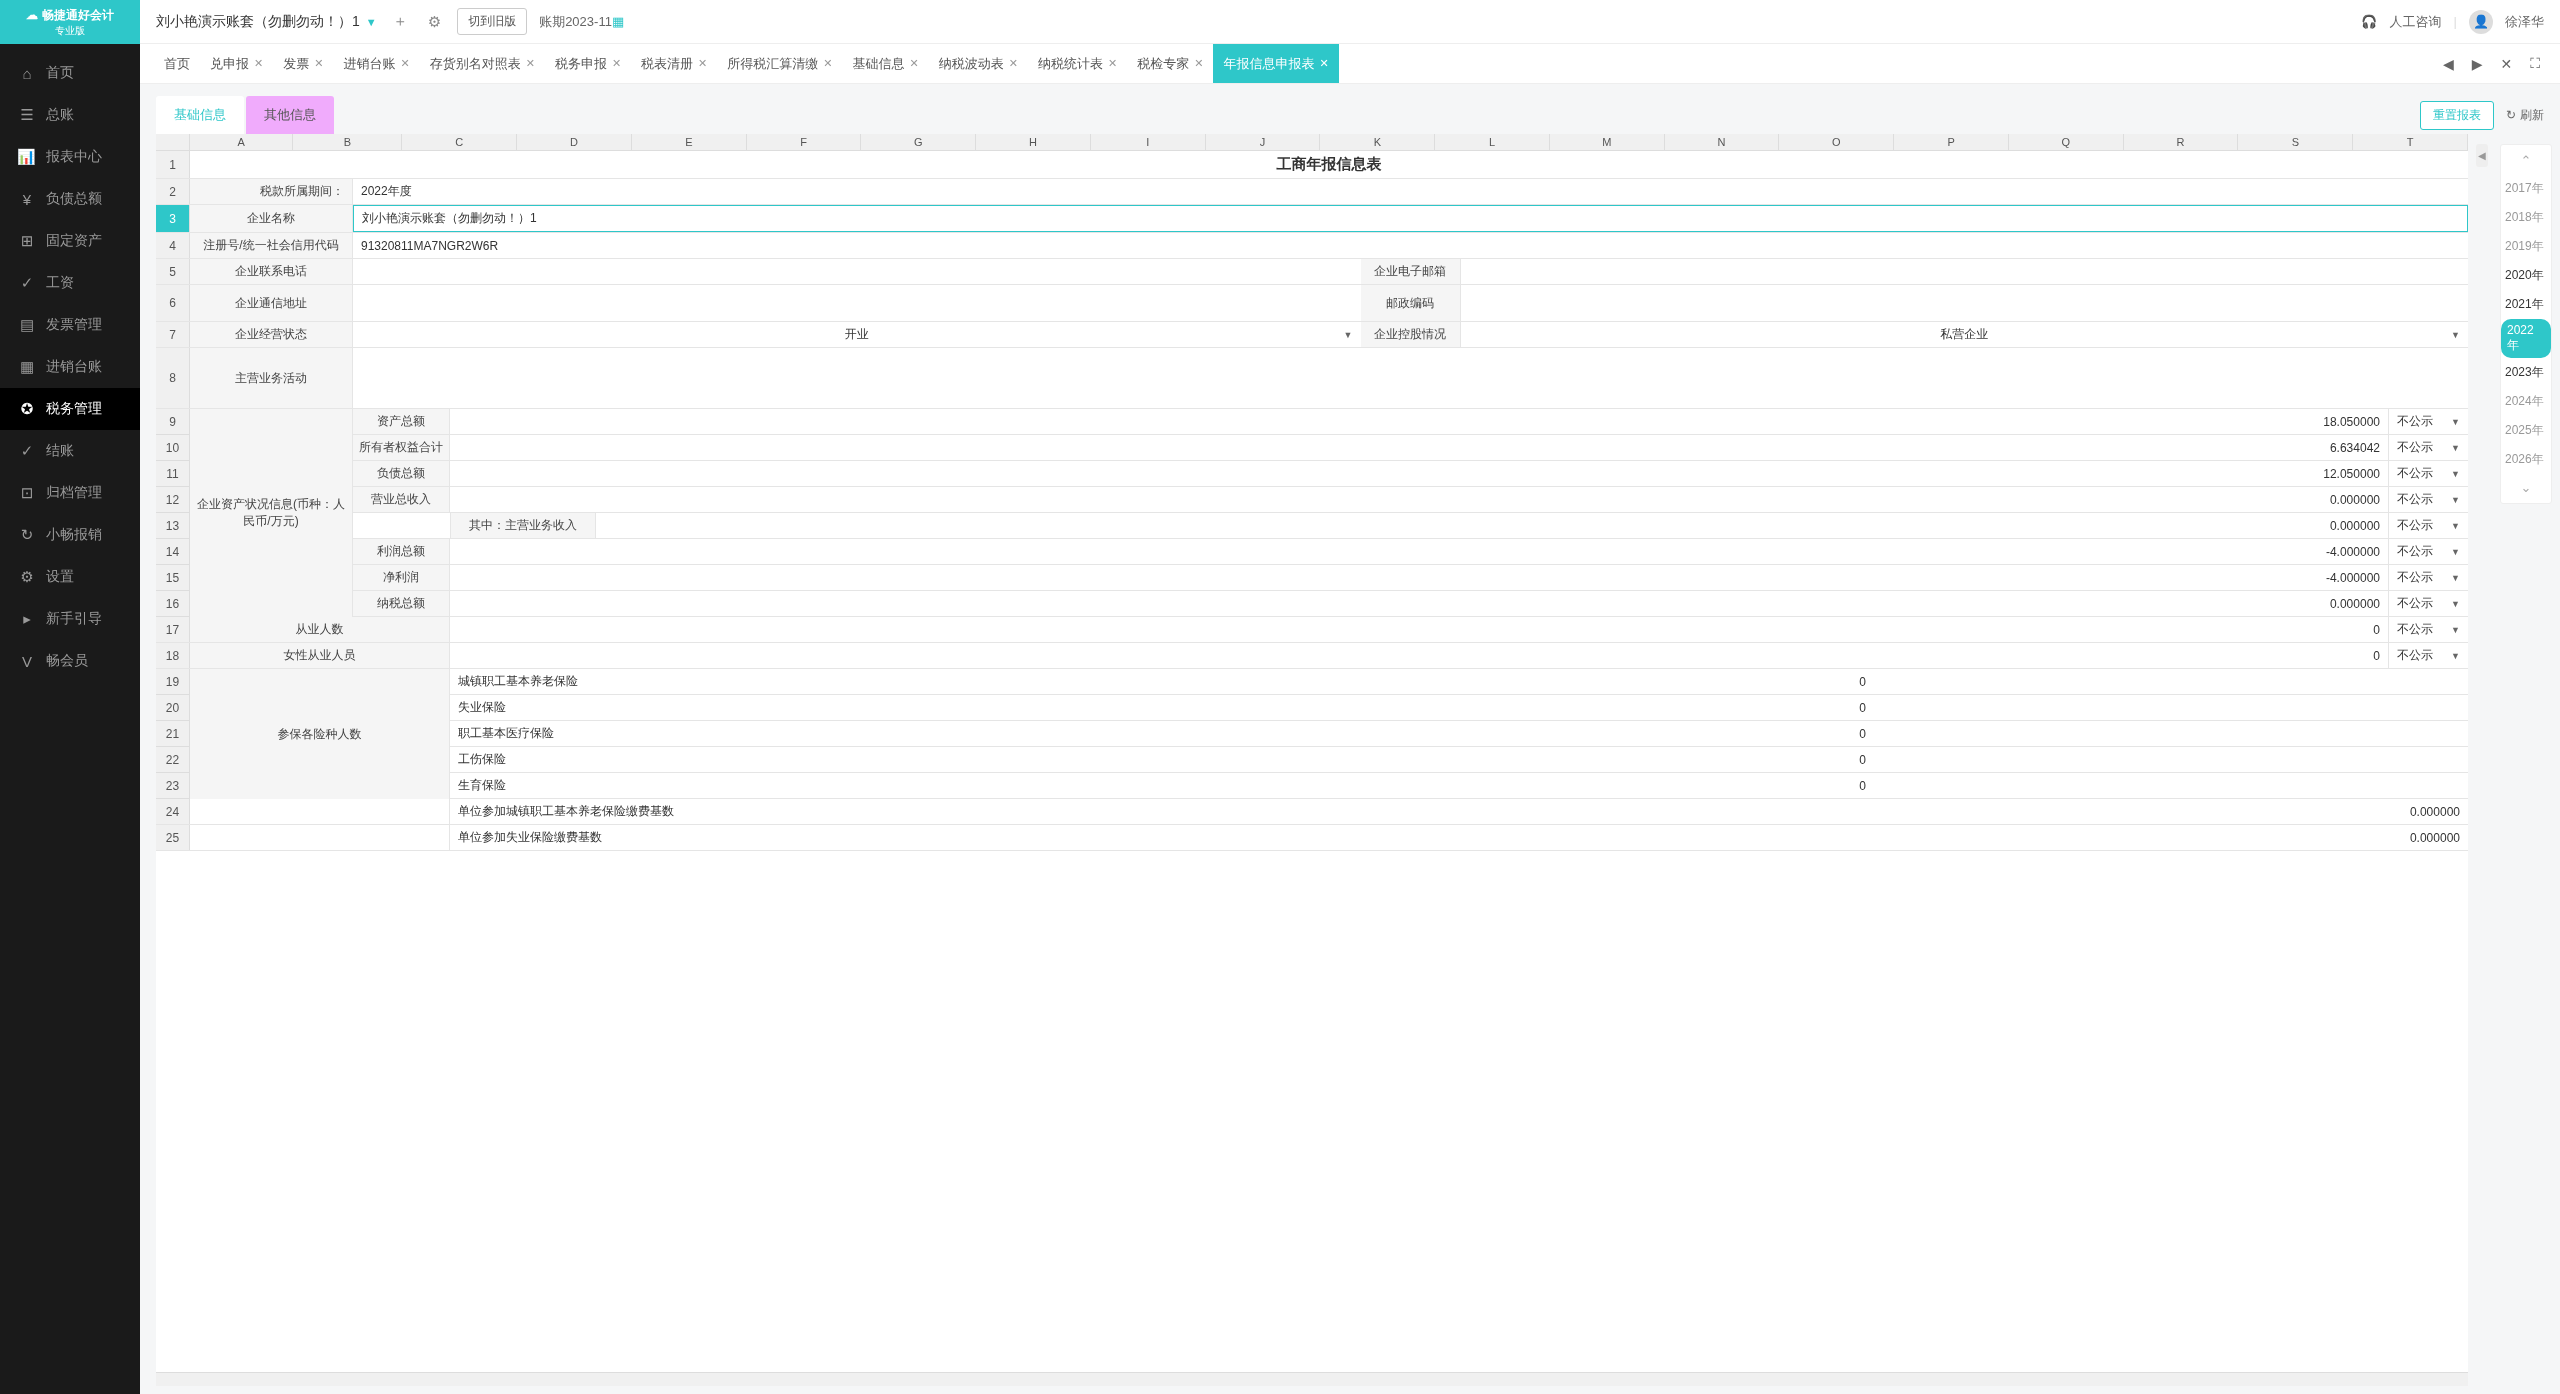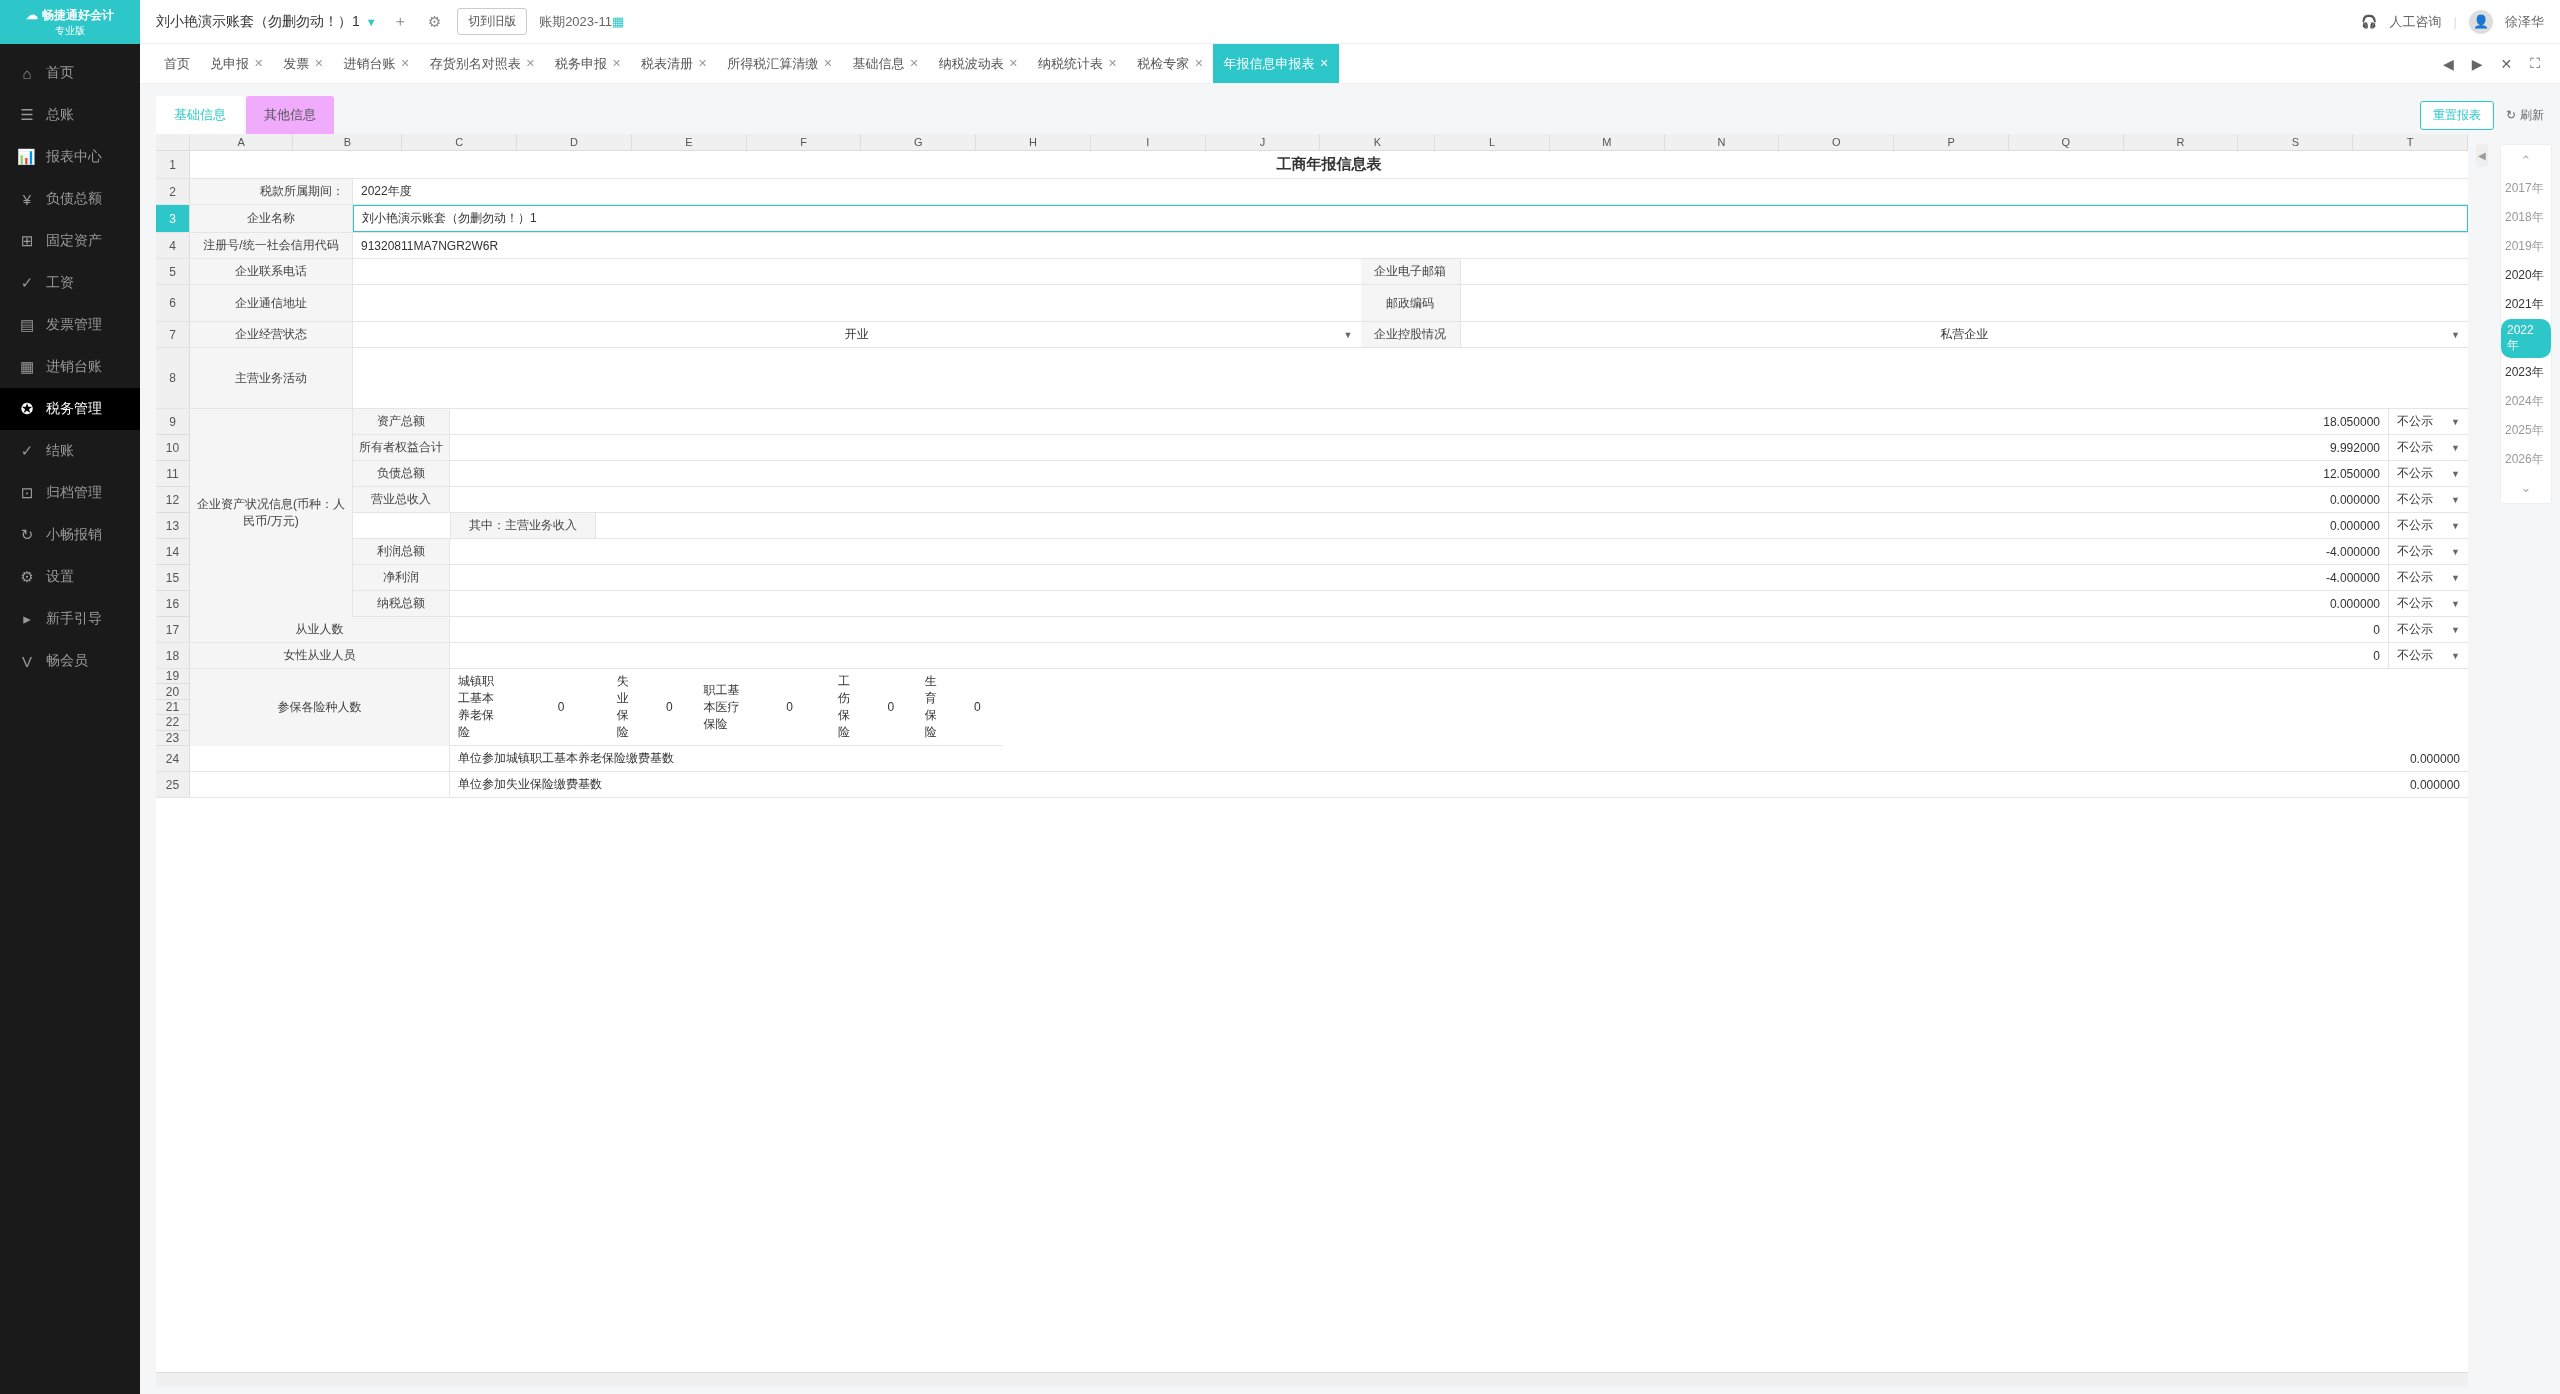--- a/index.html
+++ b/index.html
@@ -345,21 +345,21 @@
               <div class="grow">
                 <div class="lbl lbl-cd">资产总额</div>
                 <div class="val val-num">18.050000</div>
                 <div class="dd">
                   <span>不公示</span>
                   <span class="dd-arrow">▼</span>
                 </div>
               </div>
               <div class="grow">
                 <div class="lbl lbl-cd">所有者权益合计</div>
-                <div class="val val-num">9.992000</div>
+                <div class="val val-num">6.634042</div>
                 <div class="dd">
                   <span>不公示</span>
                   <span class="dd-arrow">▼</span>
                 </div>
               </div>
               <div class="grow">
                 <div class="lbl lbl-cd">负债总额</div>
                 <div class="val val-num">12.050000</div>
                 <div class="dd">
                   <span>不公示</span>
@@ -429,21 +429,21 @@
           </div>
           <div class="grow" style="border-bottom:none">
   <div style="width:34px;background:#f0f0f0;border-right:1px solid #ddd;display:flex;flex-direction:column">
     <div style="flex:1;display:flex;align-items:center;justify-content:center;font-size:12px;color:#555;border-bottom:1px solid #ddd">19</div>
               <div style="flex:1;display:flex;align-items:center;justify-content:center;font-size:12px;color:#555;border-bottom:1px solid #ddd">20</div>
               <div style="flex:1;display:flex;align-items:center;justify-content:center;font-size:12px;color:#555;border-bottom:1px solid #ddd">21</div>
               <div style="flex:1;display:flex;align-items:center;justify-content:center;font-size:12px;color:#555;border-bottom:1px solid #ddd">22</div>
               <div style="flex:1;display:flex;align-items:center;justify-content:center;font-size:12px;color:#555;border-bottom:1px solid #ddd">23</div>
   </div>
   <div class="lbl" style="width:260px">参保各险种人数</div>
-  <div style="flex:1;display:flex;flex-direction:row">
+  <div style="flex:1;display:flex;flex-direction:column">
               <div class="grow">
                 <div class="val" style="flex:0 0 40%">城镇职工基本养老保险</div>
                 <div class="val val-num" style="justify-content:center">0</div>
               </div>
               <div class="grow">
                 <div class="val" style="flex:0 0 40%">失业保险</div>
                 <div class="val val-num" style="justify-content:center">0</div>
               </div>
               <div class="grow">
                 <div class="val" style="flex:0 0 40%">职工基本医疗保险</div>

